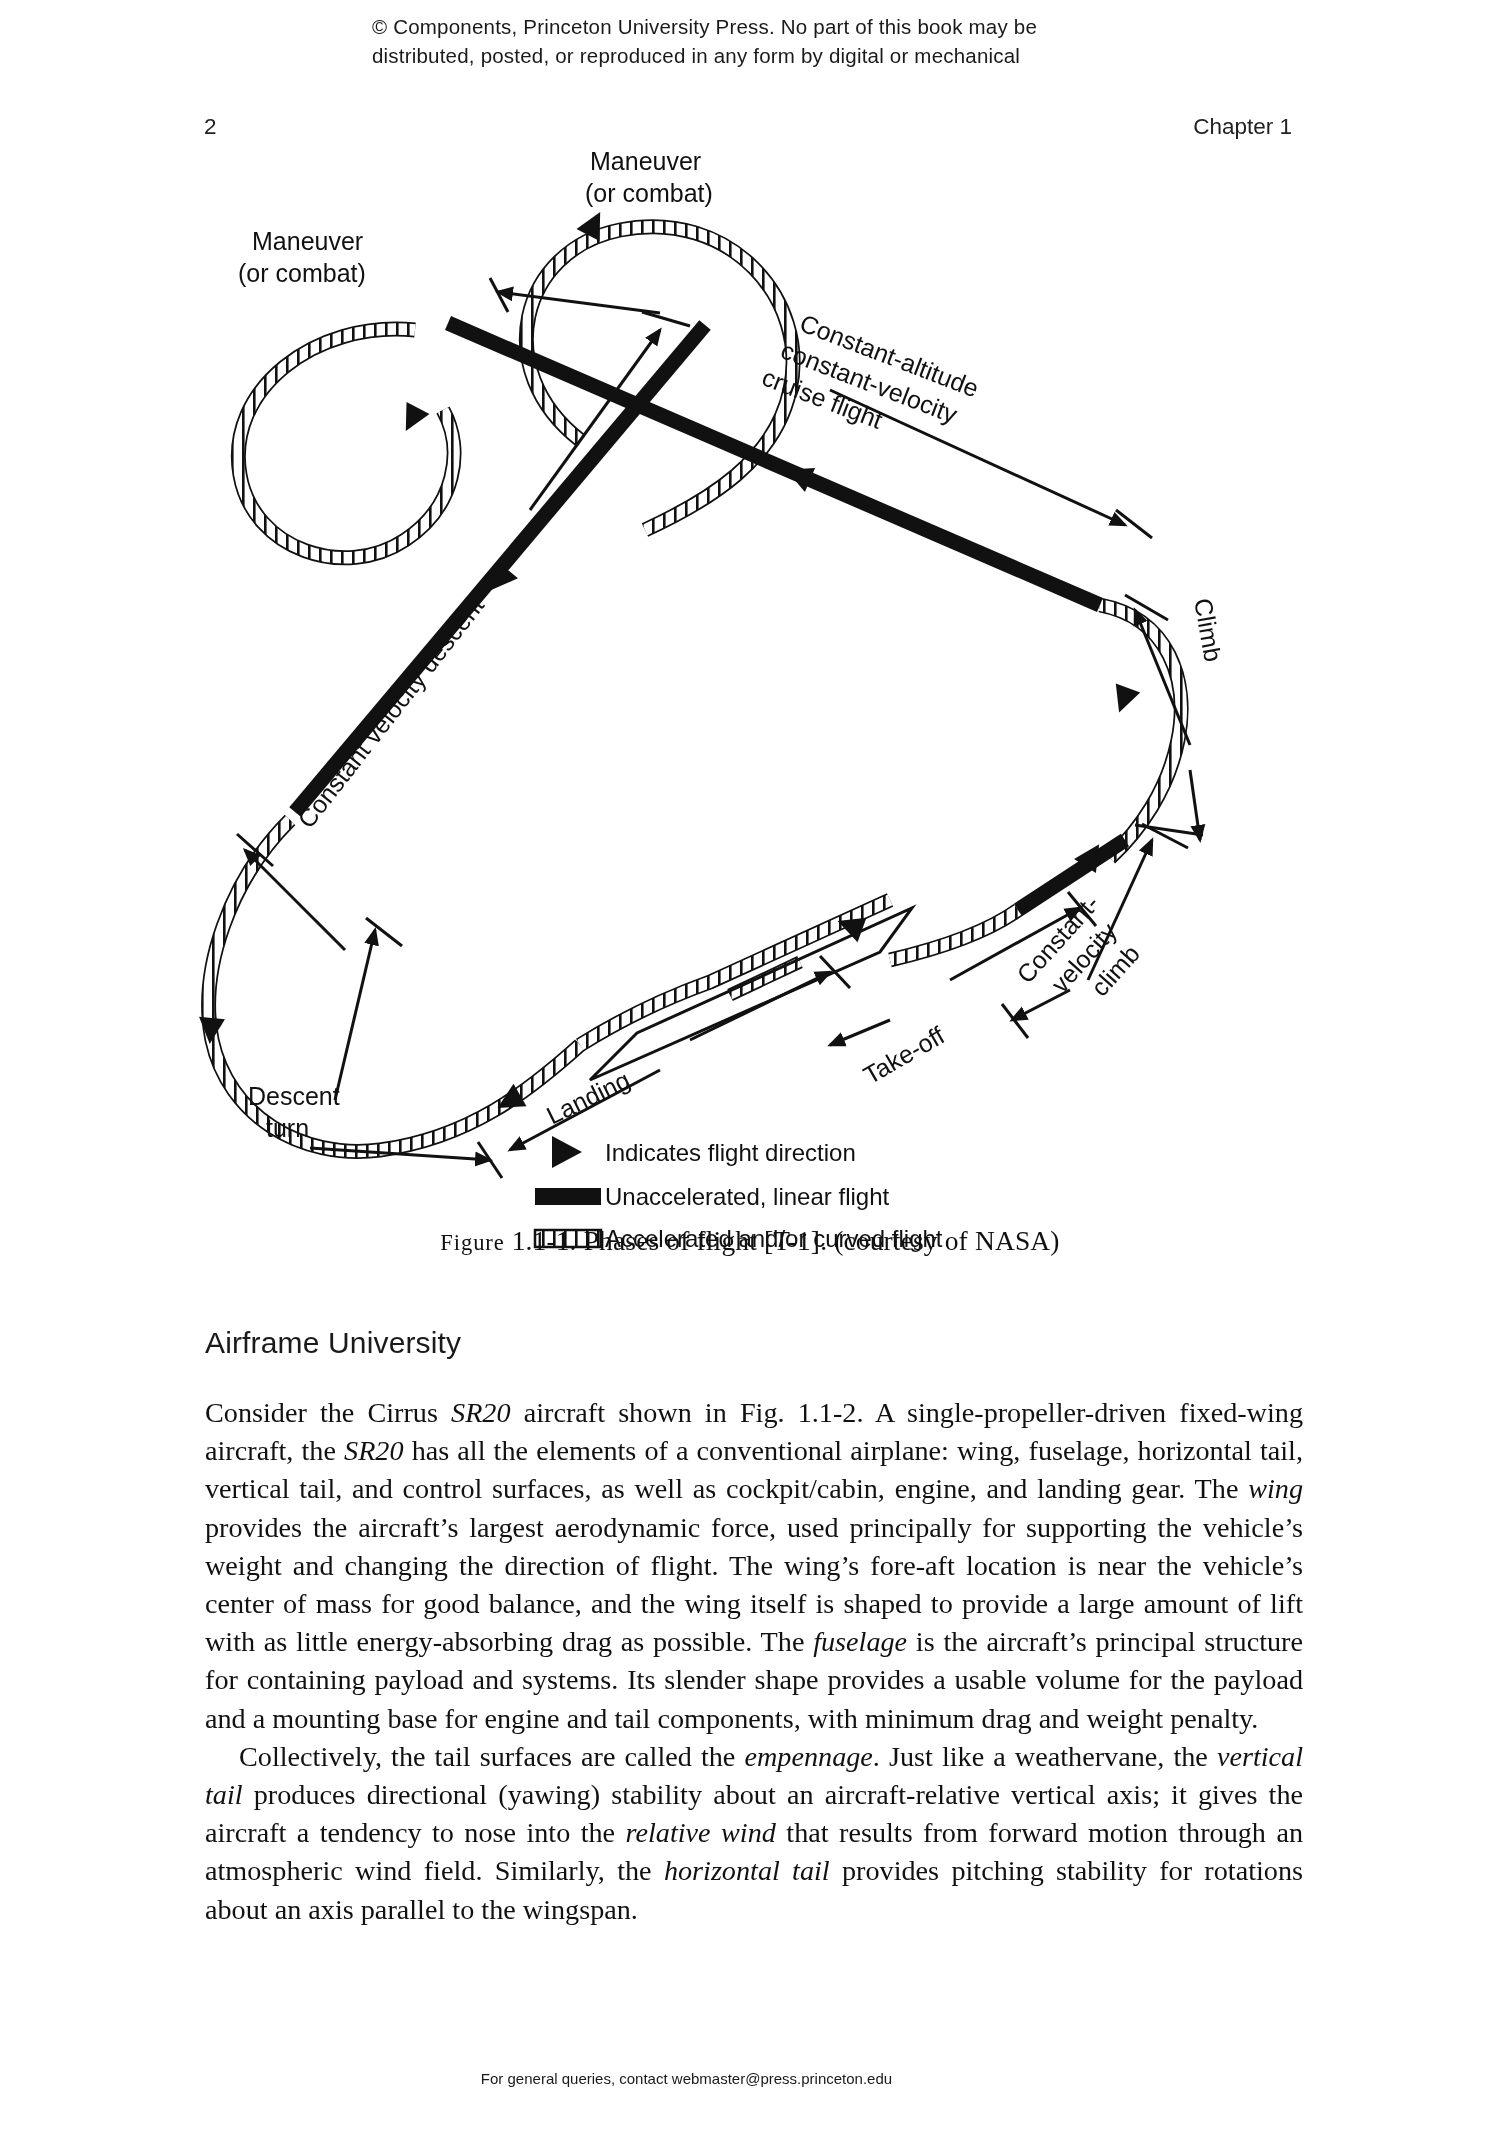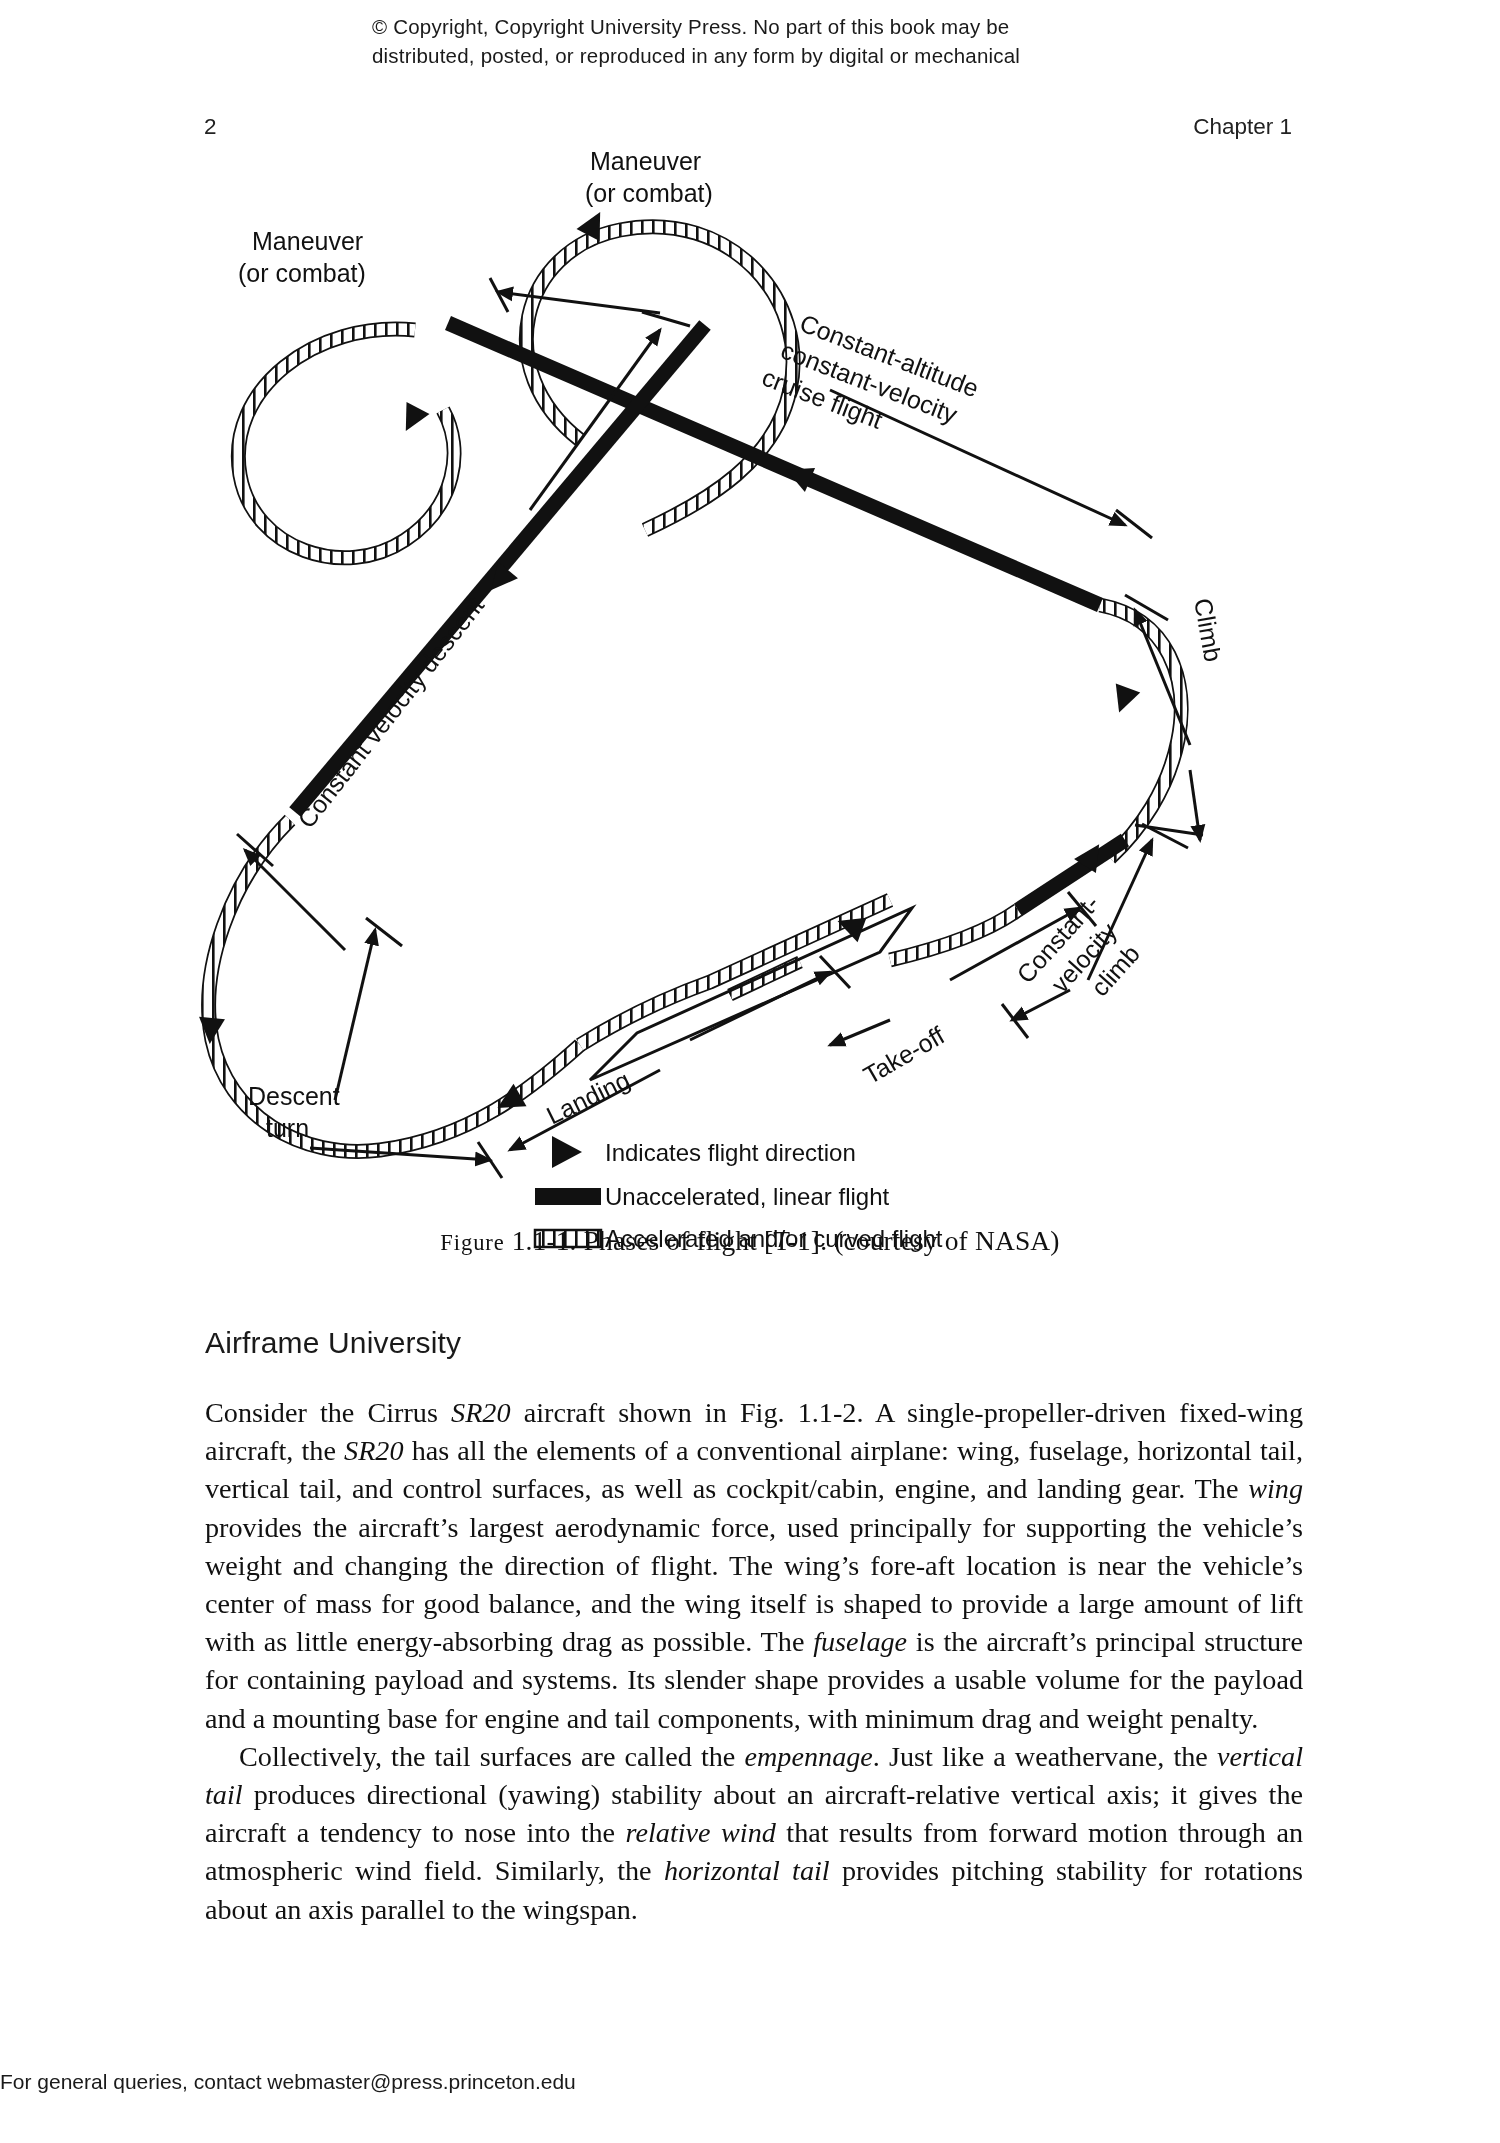--- a/index.html
+++ b/index.html
@@ -105,22 +105,23 @@
   }
   p.body-par + p.body-par { text-indent: 34px; }
   p.body-par i { font-style: italic; }
 
   
   .footer {
     position: absolute;
     left: 0;
     top: 2070px;
     width: 1373px;
-    font-family: "Liberation Sans", sans-serif;
-    font-size: 21px;
+    text-align: center;
+    font-family: "Liberation Sans", sans-serif;
+    font-size: 15px;
     color: #1a1a1a;
   }
 
   
   .dlabel {
     font-family: "Liberation Sans", sans-serif;
     font-size: 25px;
     fill: #111111;
   }
   .dlabel-legend {
@@ -128,21 +129,21 @@
     font-size: 24px;
     fill: #111111;
   }
 </style>
 </head>
 <body>
 
 <div class="page">
 
   <div class="copyright">
-    <div>© Copyright, Copyright University Press. No part of this book may be</div>
+    <div>© Components, Princeton University Press. No part of this book may be</div>
     <div>distributed, posted, or reproduced in any form by digital or mechanical</div>
   </div>
 
   <div class="runhead left">2</div>
   <div class="runhead right">Chapter 1</div>
 
   <div class="figure-block">
 
     <svg class="figure-svg" viewBox="0 0 1030 1120">
       <defs>

